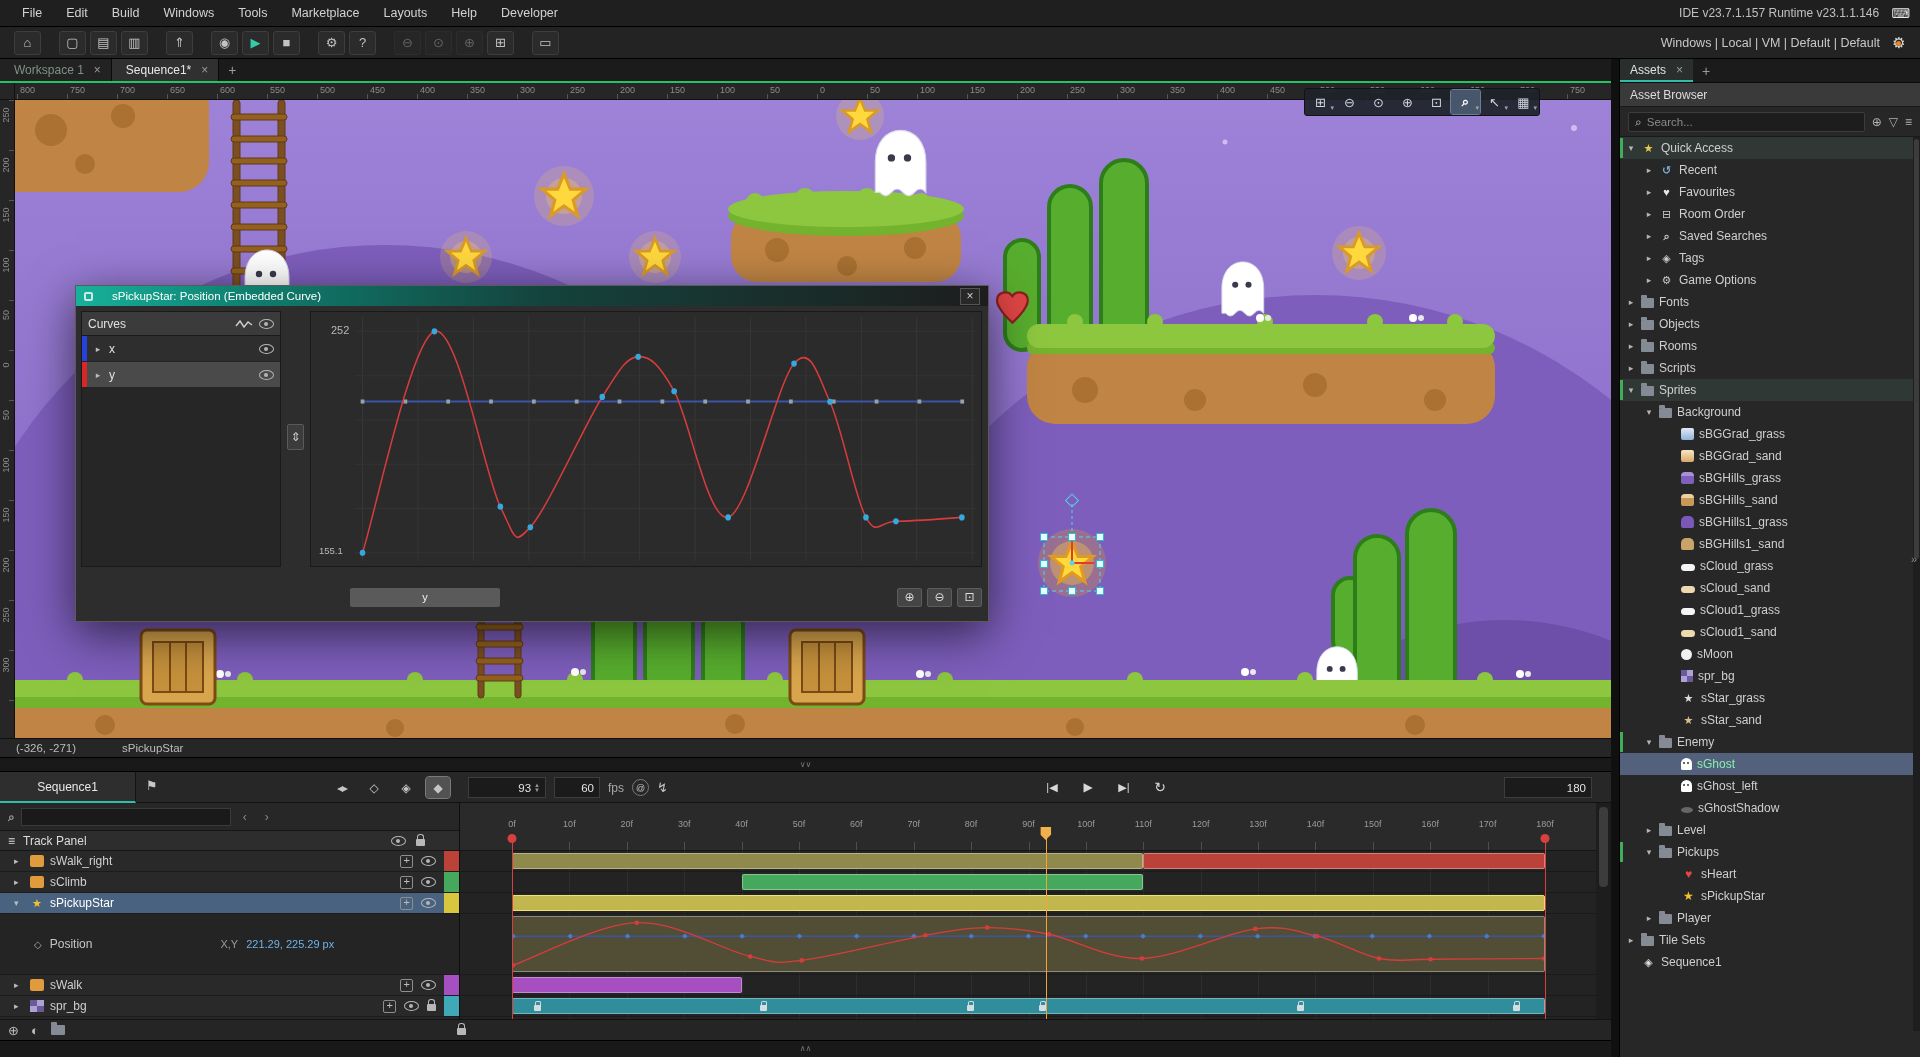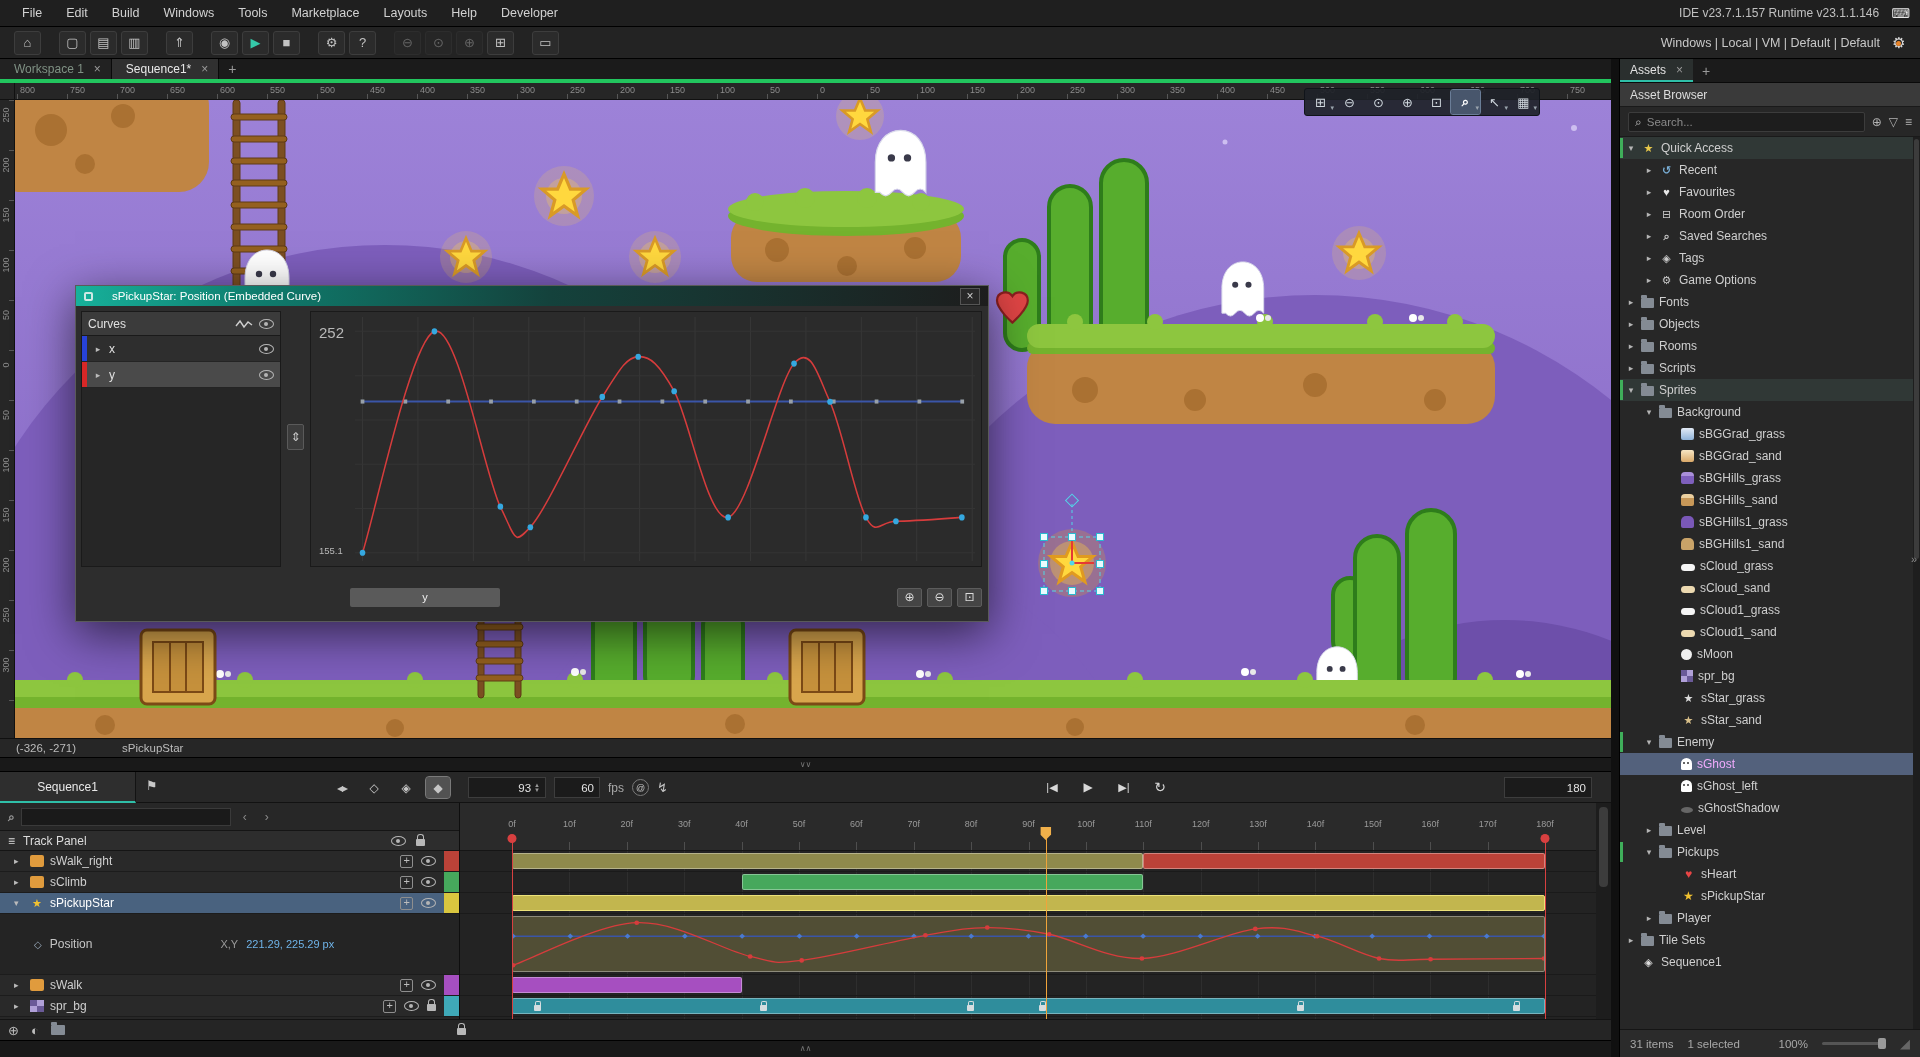--- a/index.html
+++ b/index.html
@@ -49,21 +49,21 @@
 [data-icon="mirror"]::before{content:"◂▸";letter-spacing:-1px}
 [data-icon="key-diamond"]::before{content:"◇"}
 [data-icon="key-diamond-plus"]::before{content:"◈"}
 [data-icon="key-record"]::before{content:"◆"}
 [data-icon="skip-start"]::before{content:"|◀";font-size:11px}
 [data-icon="play"]::before{content:"▶"}
 [data-icon="skip-end"]::before{content:"▶|";font-size:11px}
 [data-icon="loop"]::before{content:"↻";font-size:14px}
 
 
-.tabrow{position:absolute;left:0;top:59px;width:1611px;height:24px;background:#1b1b1b;border-bottom:4px solid #22c55e;display:flex;align-items:stretch}
+.tabrow{position:absolute;left:0;top:59px;width:1611px;height:24px;background:#1b1b1b;border-bottom:2px solid #22c55e;display:flex;align-items:stretch}
 .wtabs{display:flex}
 .wtab{display:flex;align-items:center;gap:10px;padding:0 10px 0 14px;background:#222;color:#7f9184;font-size:12px;border-right:1px solid #0a0a0a}
 .wtab.active{background:#303030;color:#e8e8e8}
 .tab-close::before{content:"×";color:#9a9a9a;font-size:12px}
 .tab-plus{width:26px;display:flex;align-items:center;justify-content:center;color:#9a9a9a;font-size:14px}
 
 
 .canvas-area{position:absolute;left:0;top:83px;width:1611px;height:674px;background:#242424}
 .ruler-corner{position:absolute;left:0;top:0;width:15px;height:17px;background:#262626;border-right:1px solid #111;border-bottom:1px solid #111}
 .ruler-top{position:absolute;left:15px;top:0;width:1596px;height:17px;background:#262626;border-bottom:1px solid #111;overflow:hidden}
@@ -88,21 +88,21 @@
 .cw-left{position:absolute;left:5px;top:5px;width:200px;height:256px;background:#262626;border:1px solid #1a1a1a}
 .cw-hdr{height:24px;background:#3b3b3b;border-bottom:1px solid #1a1a1a;display:flex;align-items:center;gap:6px;padding:0 6px;color:#e0e0e0}
 .cw-hdr .spacer{margin-left:auto}
 .cw-row{height:26px;display:flex;align-items:center;gap:6px;padding-right:6px;background:#2e2e2e;border-bottom:1px solid #242424;color:#e0e0e0}
 .cw-row.sel{background:#4a4a4a}
 .cw-sw{width:5px;height:100%;flex:none}
 .cw-exp{font-size:9px;color:#bbb;width:10px;text-align:center}
 .cw-row .ic-eye{margin-left:auto}
 .cw-swap{position:absolute;left:211px;top:118px;width:17px;height:26px;background:#3c3c3c;border:1px solid #5a5a5a;color:#ccc;display:flex;align-items:center;justify-content:center;font-size:12px;border-radius:2px}
 .cw-graph-wrap{position:absolute;left:234px;top:5px;right:6px;height:256px;background:#2b2b2b;border:1px solid #1a1a1a}
-.cw-ymax{position:absolute;left:8px;top:12px;font-size:15px;color:#b8b8b8}
+.cw-ymax{position:absolute;left:20px;top:12px;font-size:11px;color:#b8b8b8}
 .cw-ymin{position:absolute;left:8px;bottom:10px;font-size:9.5px;color:#b8b8b8}
 .cw-svg{position:absolute;left:44px;top:5px;width:calc(100% - 50px);height:calc(100% - 10px)}
 .cw-footer{position:absolute;left:234px;right:6px;bottom:8px;height:22px;display:flex;align-items:center}
 .cw-xlabel{margin-left:40px;width:150px;height:19px;background:#5a5a5a;border-radius:2px;color:#efefef;display:flex;align-items:center;justify-content:center;font-size:11px}
 .cw-zooms{margin-left:auto;display:flex;gap:5px}
 .cw-zbtn{width:25px;height:19px;background:#454545;border:1px solid #5c5c5c;border-radius:2px;display:flex;align-items:center;justify-content:center;color:#ddd;font-size:12px}
 
 
 .ic-eye{width:15px;height:10px;border-radius:50%;border:1.5px solid #b5b5b5;position:relative;flex:none;display:inline-block}
 .ic-eye::before{content:"";position:absolute;left:4px;top:2px;width:4px;height:4px;border-radius:50%;background:#b5b5b5}
@@ -186,21 +186,21 @@
 .as-tab{display:flex;align-items:center;gap:10px;padding:0 10px;background:#2a2f2e;color:#e2e2e2;border-bottom:2px solid #2fbfa8}
 .as-hdr{height:24px;background:#3a3a3a;display:flex;align-items:center;padding:0 10px;color:#ddd;border-bottom:1px solid #1a1a1a}
 .as-search{height:30px;display:flex;align-items:center;gap:7px;padding:0 8px;border-bottom:1px solid #1a1a1a}
 .as-input{flex:1;height:20px;background:#1d1d1d;border:1px solid #3c3c3c;border-radius:2px;display:flex;align-items:center;gap:5px;padding:0 6px;color:#8a8a8a;font-size:11.5px}
 .as-ic{color:#b5b5b5;font-size:12px}
 .atree{position:absolute;left:0;top:78px;width:100%;height:894px;overflow:hidden}
 .arow{height:22px;display:flex;align-items:center;gap:5px;position:relative;padding-left:6px;color:#cfcfcf}
 .arow[data-lvl="1"]{padding-left:24px}
 .arow[data-lvl="2"]{padding-left:46px}
 .arow.group{background:#303836}
-.arow.sel{background:#53617c;color:#f0abfc}
+.arow.sel{background:#53617c;color:#86efac}
 .arow.accent::after{content:"";position:absolute;left:0;top:1px;width:3px;height:20px;background:#3fae5a}
 .aexp{width:10px;font-size:9px;color:#b5b5b5;text-align:center;flex:none}
 .aexp[data-exp="open"]::before{content:"▾"}
 .aexp[data-exp="closed"]::before{content:"▸"}
 .aicon{width:15px;height:13px;position:relative;font-size:11px;line-height:13px;text-align:center;flex:none;display:inline-block}
 .aicon[data-icon="quick-access-star"]::before{content:"★";color:#e8c84a}
 .aicon[data-icon="recent-clock"]::before{content:"↺";color:#7ab0d8;font-weight:bold}
 .aicon[data-icon="favourites-heart"]::before{content:"♥";color:#e8e8e8}
 .aicon[data-icon="room-order"]::before{content:"⊟";color:#c8c8c8}
 .aicon[data-icon="saved-search"]::before{content:"⌕";color:#c8c8c8;font-weight:bold}
@@ -1111,22 +1111,13 @@
         <span class="aexp"></span>
         <span class="aicon" data-icon="sequence-diamond"></span>
         <span class="alabel">Sequence1</span>
       </div>
     </div>
   <div class="as-scroll">
       <div class="thumb"></div>
     </div>
   <span class="as-flyout">»</span>
 
-  <div class="as-status">
-    <span>31 items</span>
-    <span>1 selected</span>
-    <span style="margin-left:auto">100%</span>
-    <span class="as-slider">
-        <span class="as-thumb"></span>
-      </span>
-    <span class="as-grip">◢</span>
-  </div>
 </div>
 
 </body></html>

